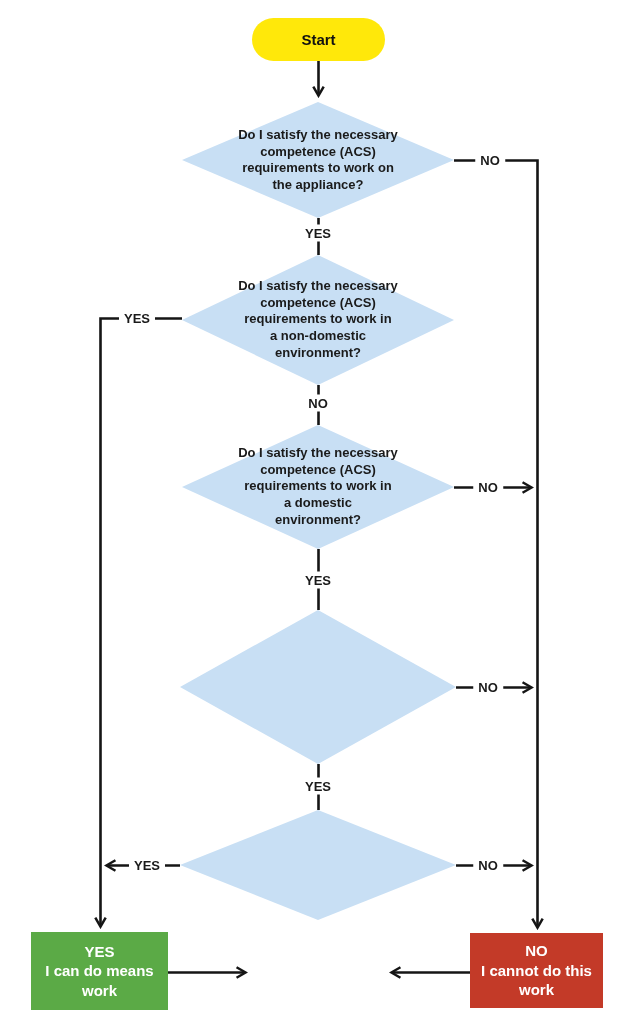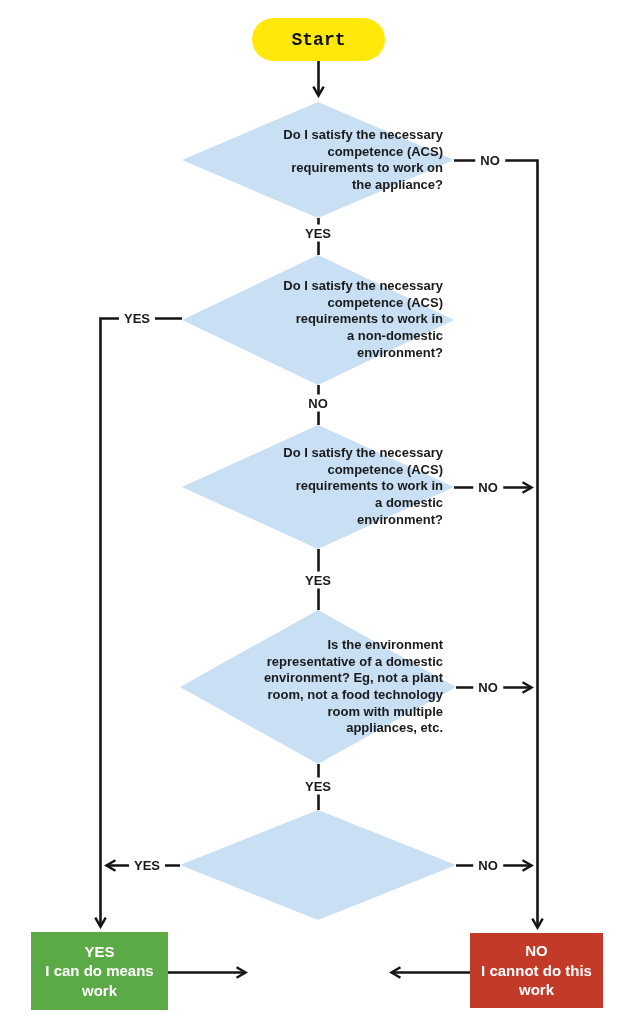--- a/index.html
+++ b/index.html
@@ -7,24 +7,24 @@
     position:relative;width:618px;height:1024px;background:var(--canvas_bg,#fff);
     font-family:"Liberation Sans", sans-serif;overflow:hidden;
   }
   .layer{position:absolute;left:0;top:0;}
   .edge{fill:none;stroke:var(--line,#151515);stroke-width:2.6;}
   .diamond{fill:var(--decision_fill,#C8DFF4);stroke:none;}
 
   .node{position:absolute;display:flex;align-items:center;justify-content:center;text-align:center;box-sizing:border-box;}
   .terminal{
     background:var(--terminal_fill,#FFE80A);color:var(--terminal_text,#111);
-    border-radius:22px;font-weight:bold;font-size:18px;font-family:Liberation Mono, monospace;
+    border-radius:22px;font-weight:bold;font-size:15px;
   }
   .decision-label{
-    position:absolute;transform:translate(-50%,-50%);width:250px;text-align:right;
+    position:absolute;transform:translate(-50%,-50%);width:250px;text-align:center;
     font-weight:bold;font-size:13px;line-height:1.28;color:var(--decision_text,#1a1a1a);
     white-space:pre-line;
   }
   .outcome{
     flex-direction:column;font-weight:bold;font-size:15px;line-height:1.3;
     color:var(--outcome_text,#fff);padding:4px;
   }
   .outcome-yes{background:var(--yes_fill,#5BAA46);}
   .outcome-no{background:var(--no_fill,#C33A28);}
   .edge-label{
@@ -78,26 +78,20 @@
   <div class="decision-label" style="left:318px;top:320px;">Do I satisfy the necessary
 competence (ACS)
 requirements to work in
 a non-domestic
 environment?</div>
   <div class="decision-label" style="left:318px;top:487px;">Do I satisfy the necessary
 competence (ACS)
 requirements to work in
 a domestic
 environment?</div>
-  <div class="decision-label" style="left:318px;top:687px;">Is the environment
-representative of a domestic
-environment? Eg, not a plant
-room, not a food technology
-room with multiple
-appliances, etc.</div>
 
   <div class="node outcome outcome-yes" style="left:31px;top:932px;width:137px;height:78px;">
     <span>YES</span>
     <span>I can do means work</span>
   </div>
 
   <div class="node outcome outcome-no" style="left:470px;top:933px;width:133px;height:75px;white-space:pre-line;">
     <span>NO</span>
     <span>I cannot do this
 work</span>

